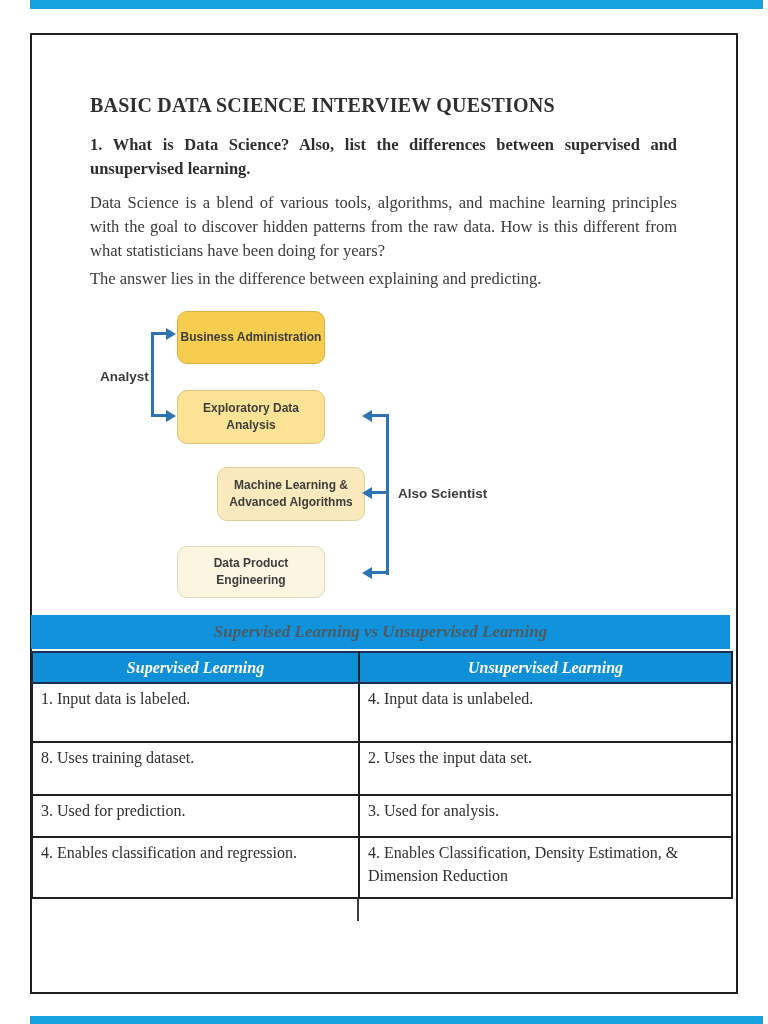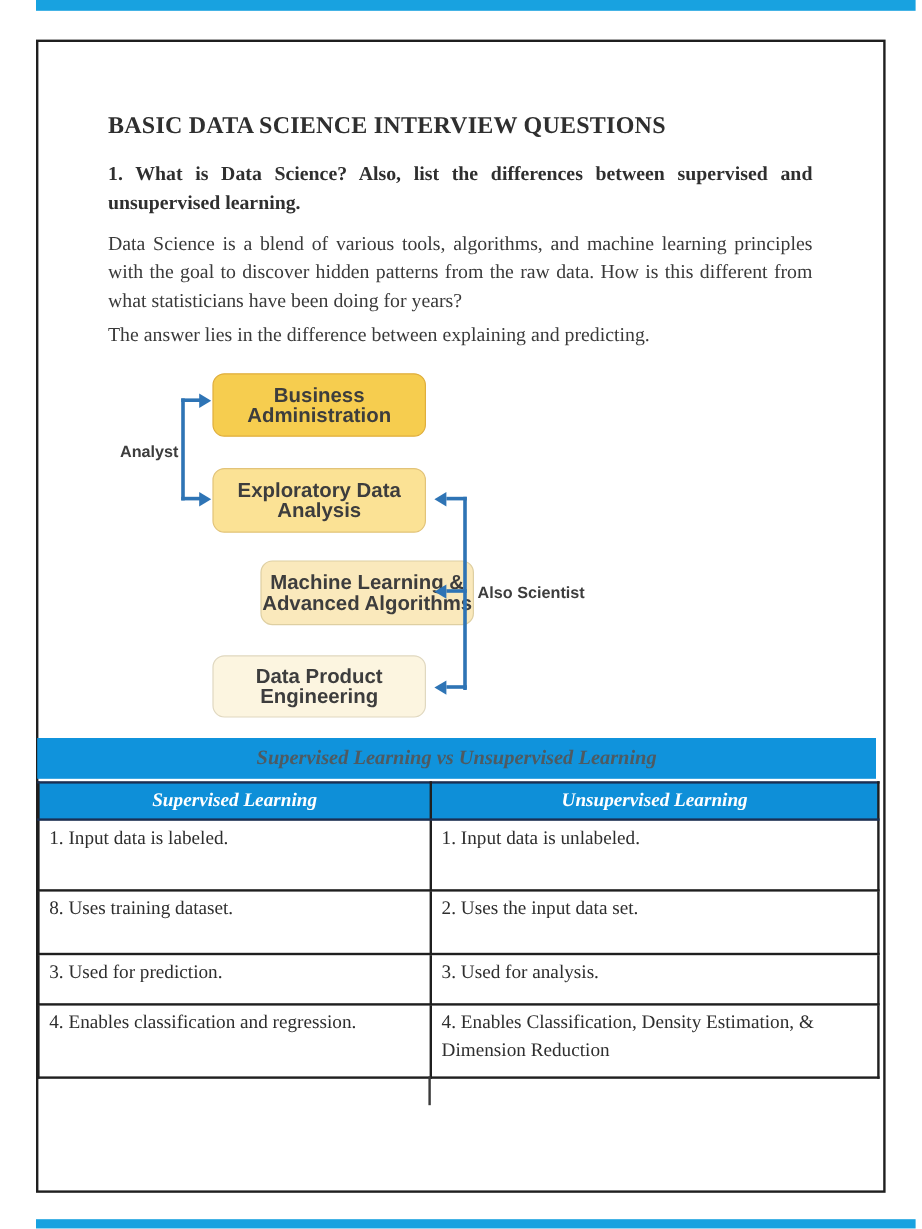--- a/index.html
+++ b/index.html
@@ -17,23 +17,23 @@
 
   
   .doc-text{position:absolute;left:90px;width:587px;color:#3a3a3a;
             font-size:16.5px;line-height:24px;}
   #doc-title{top:93px;font-weight:bold;font-size:20px;color:#2f2f2f;letter-spacing:.2px;}
   #question-heading{top:133px;font-weight:bold;text-align:justify;color:#2f2f2f;}
   #para1{top:191px;text-align:justify;}
   #para2{top:267px;}
 
   
-  .flow-box{position:absolute;left:177px;width:178px;border-radius:10px;
+  .flow-box{position:absolute;left:177px;width:148px;border-radius:10px;
             display:flex;align-items:center;justify-content:center;text-align:center;
-            font-family:"Liberation Sans", sans-serif;font-size:17px;font-weight:600;
+            font-family:"Liberation Sans", sans-serif;font-size:12px;font-weight:600;
             color:#3d3d3d;white-space:pre-line;line-height:17px;box-sizing:border-box;}
   #box1{top:311px;height:53px;background:#f6cd4f;border:1px solid #dfae3c;}
   #box2{top:390px;height:54px;background:#fbe295;border:1px solid #e2c379;}
   #box3{top:467px;height:54px;background:#fae9bc;border:1px solid #decfa2;margin-left:40px;}
   #box4{top:546px;height:52px;background:#fcf5e0;border:1px solid #e0d8c0;}
 
   .conn{position:absolute;background:#2e74b5;}
   .arrow-right{position:absolute;width:0;height:0;border-top:6px solid transparent;
                border-bottom:6px solid transparent;border-left:10px solid #2e74b5;}
   .arrow-left{position:absolute;width:0;height:0;border-top:6px solid transparent;
@@ -102,21 +102,21 @@
         <col style="width:327px">
         <col style="width:373px">
       </colgroup>
     <tbody>
         <tr>
       <th>Supervised Learning</th>
       <th>Unsupervised Learning</th>
     </tr>
     <tr class="row-1">
       <td>1. Input data is labeled.</td>
-      <td>1. Input data is unlabeled.</td>
+      <td>4. Input data is unlabeled.</td>
     </tr>
     <tr class="row-2">
       <td>8. Uses training dataset.</td>
       <td>2. Uses the input data set.</td>
     </tr>
     <tr class="row-3">
       <td>3. Used for prediction.</td>
       <td>3. Used for analysis.</td>
     </tr>
     <tr class="row-4">

